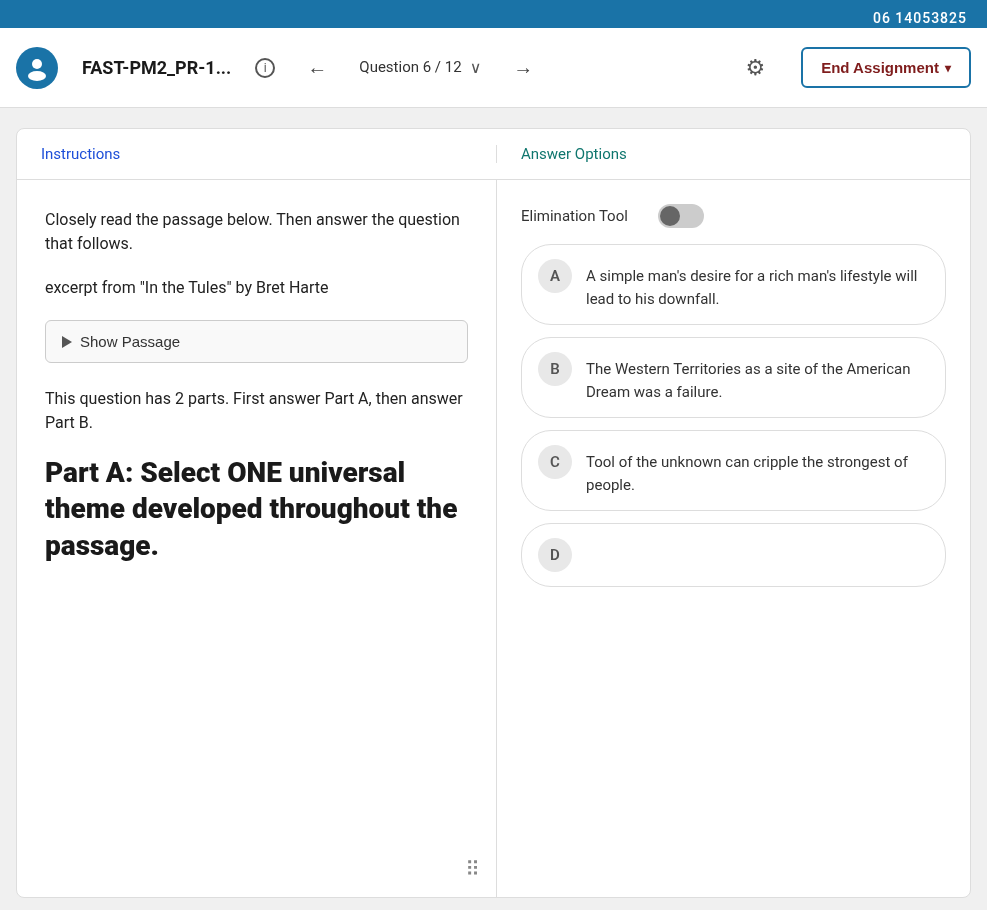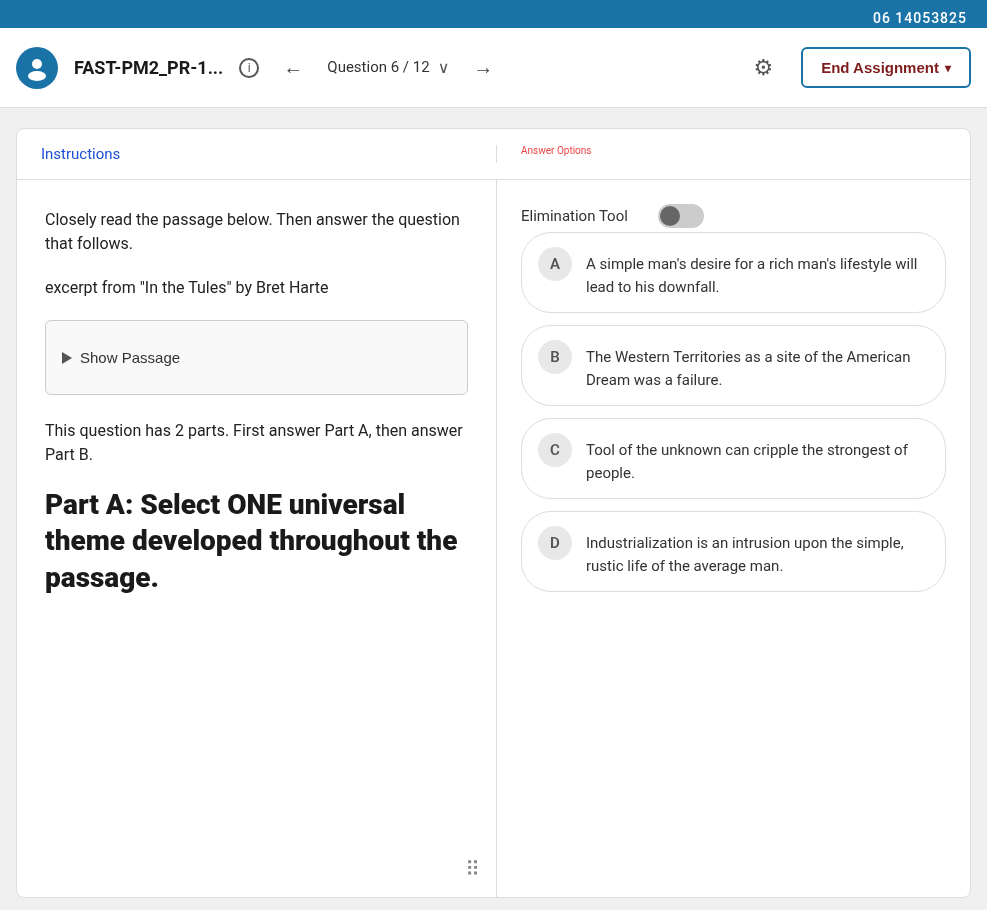--- a/index.html
+++ b/index.html
@@ -30,21 +30,21 @@
     }
 
     
     .header {
       background: white;
       border-bottom: 1px solid #ddd;
       display: flex;
       align-items: center;
       padding: 0 16px;
       height: 80px;
-      gap: 16px;
+      gap: 24px;
     }
 
     .logo-avatar {
       width: 42px;
       height: 42px;
       border-radius: 50%;
       background: #1a73a7;
       display: flex;
       align-items: center;
       justify-content: center;
@@ -154,22 +154,22 @@
       padding: 0 24px;
       font-size: 15px;
       color: #1d4ed8;
       font-weight: 400;
       border-right: 1px solid #ddd;
     }
 
     .section-header-right {
       flex: 1;
       padding: 0 24px;
-      font-size: 10px;
-      color: #ef4444;
+      font-size: 15px;
+      color: #0f766e;
       font-weight: 400;
     }
 
     
     .content-area {
       display: flex;
       flex: 1;
     }
 
     .left-panel {
@@ -195,21 +195,21 @@
     .excerpt-text {
       font-size: 16px;
       color: #222;
       line-height: 1.5;
       margin-bottom: 20px;
     }
 
     .show-passage-btn {
       border: 1px solid #ccc;
       border-radius: 6px;
-      padding: 28px 16px;
+      padding: 12px 16px;
       background: #f9f9f9;
       cursor: pointer;
       display: flex;
       align-items: center;
       gap: 8px;
       font-size: 15px;
       color: #333;
       width: 100%;
       margin-bottom: 24px;
     }
@@ -244,21 +244,21 @@
       color: #888;
       font-size: 20px;
       cursor: pointer;
     }
 
     
     .elimination-tool {
       display: flex;
       align-items: center;
       gap: 30px;
-      margin-bottom: 4px;
+      margin-bottom: 16px;
     }
 
     .elimination-label {
       font-size: 15px;
       color: #333;
     }
 
     
     .toggle-switch {
       position: relative;
@@ -425,18 +425,17 @@
         <div class="option-text">The Western Territories as a site of the American Dream was a failure.</div>
       </div>
 
       <div class="answer-option">
         <div class="option-letter">C</div>
         <div class="option-text">Tool of the unknown can cripple the strongest of people.</div>
       </div>
 
       <div class="answer-option">
         <div class="option-letter">D</div>
-        <div class="option-text">Industrialization is an intrusion upon the simple, rustic life of the average man.</div>
       </div>
 
     </div>
   </div>
 </div>
 
 </body></html>

